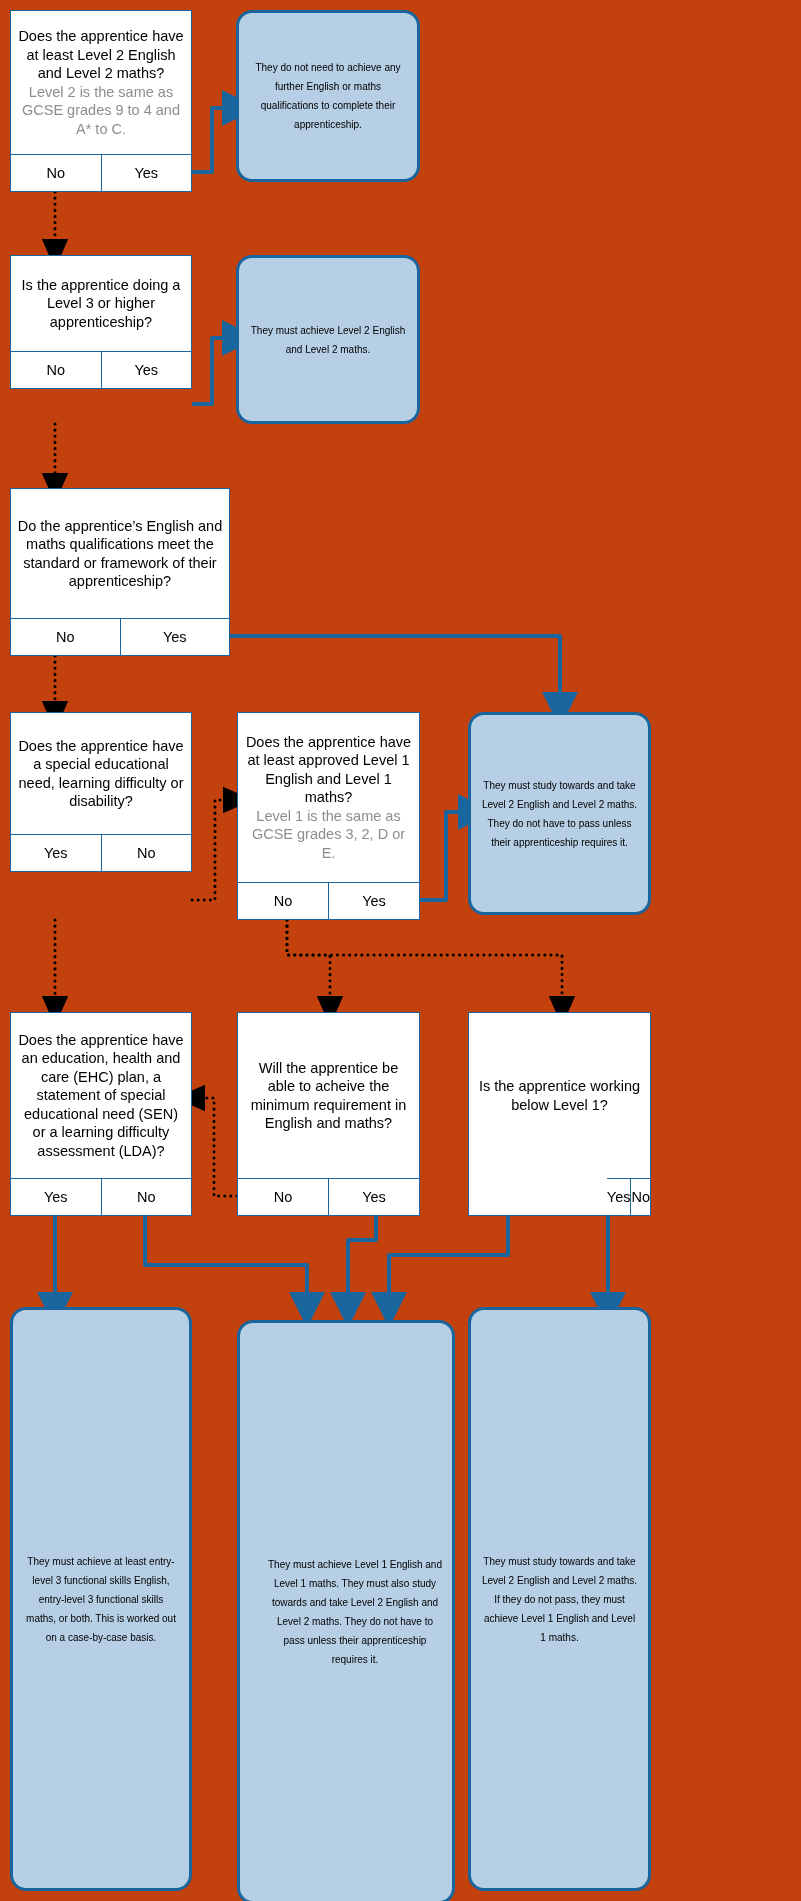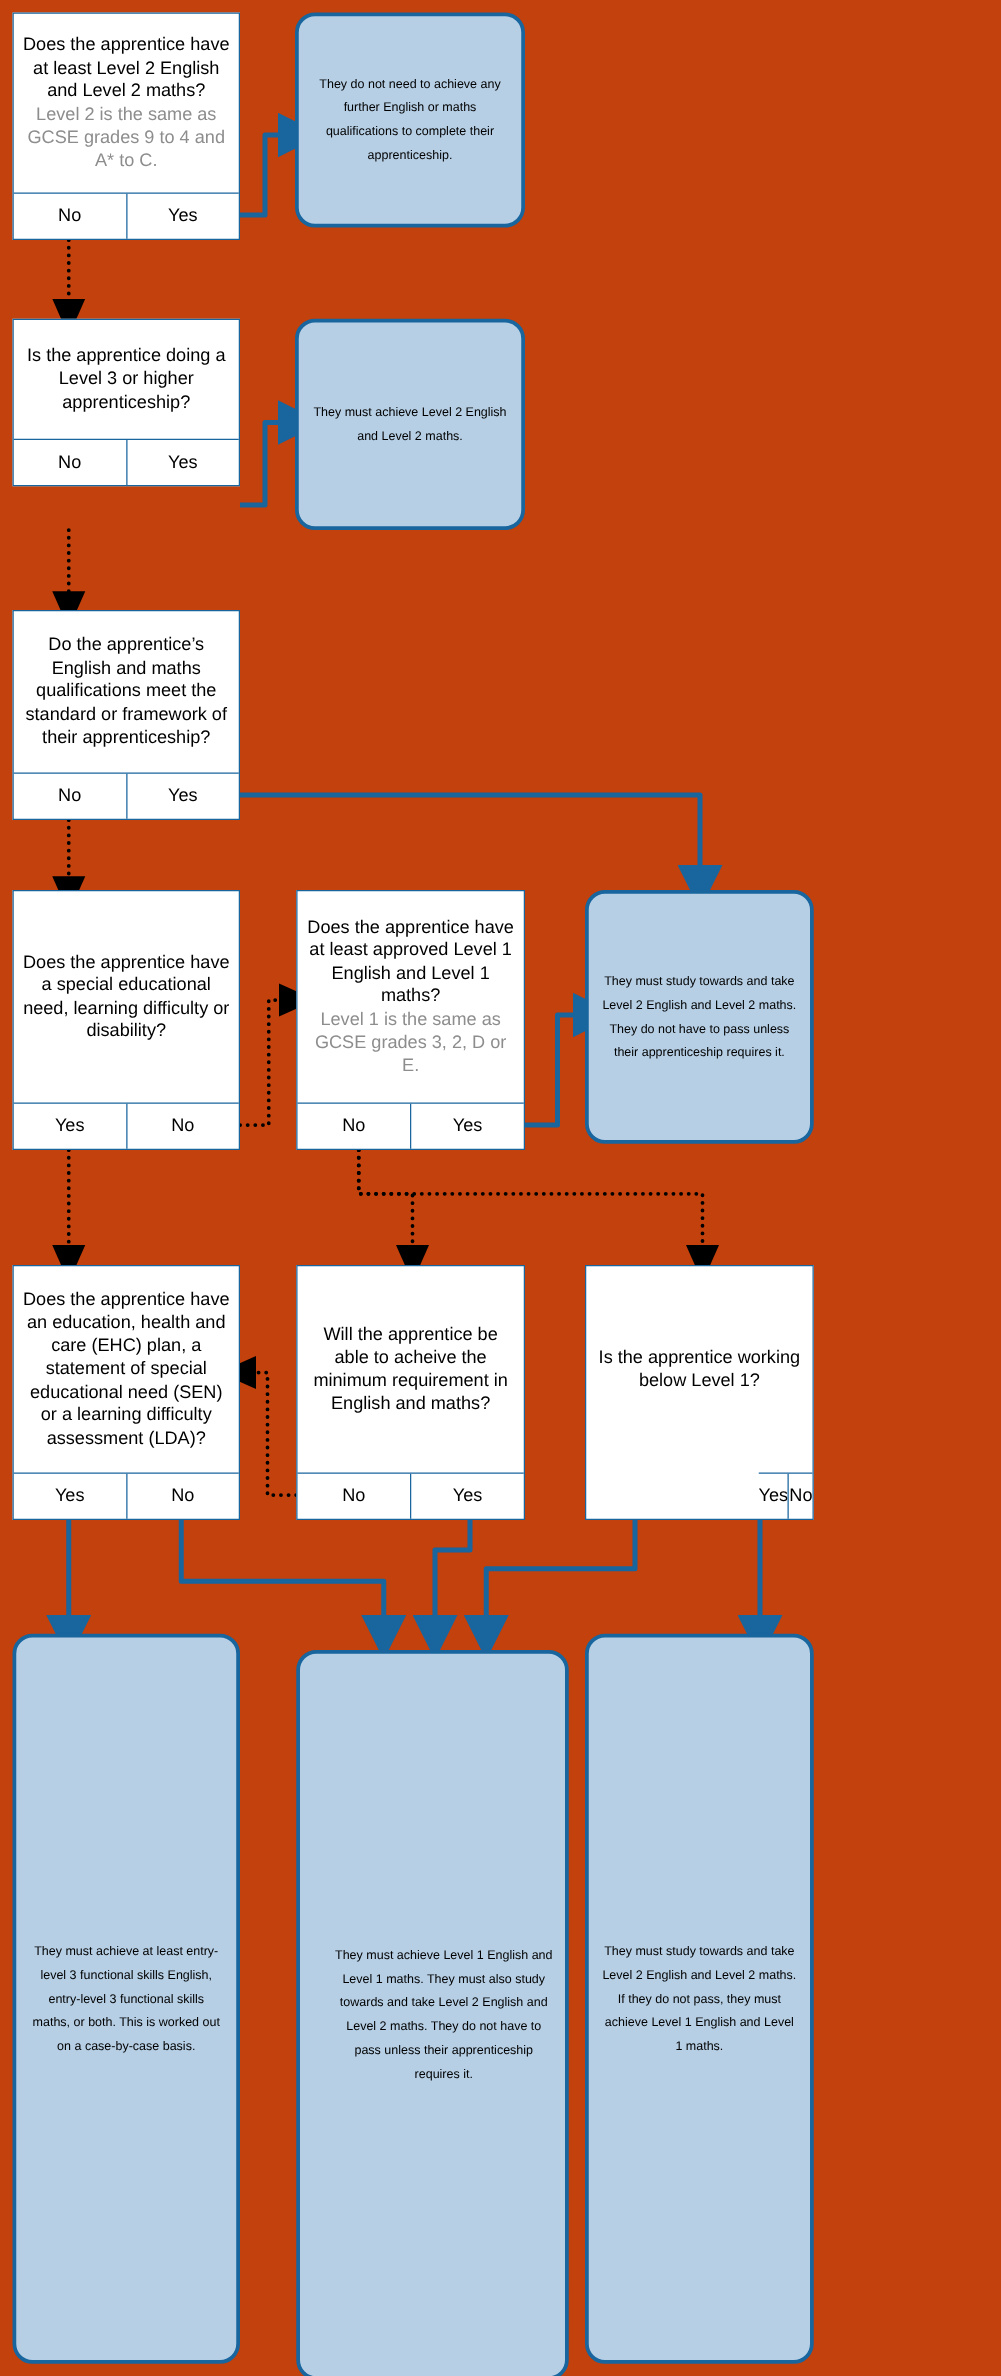--- a/index.html
+++ b/index.html
@@ -181,31 +181,31 @@
     <div class="answers">
       <div class="ans">No</div>
       <div class="ans">Yes</div>
     </div>
   </div>
 
   <div class="outcome" style="left:236px; top:255px; width:184px; height:169px;">
     <div class="otext">They must achieve Level 2 English and Level 2 maths.</div>
   </div>
 
-  <div class="node" style="left:10px; top:488px; width:182px; height:168px;">
+  <div class="node" style="left:10px; top:488px; width:220px; height:168px;">
     <div class="qbody">
       <div class="qtext">Do the apprentice’s English and maths qualifications meet the standard or framework of their apprenticeship?</div>
     </div>
     <div class="answers">
       <div class="ans">No</div>
       <div class="ans">Yes</div>
     </div>
   </div>
 
-  <div class="node" style="left:10px; top:712px; width:182px; height:208px;">
+  <div class="node" style="left:10px; top:712px; width:182px; height:160px;">
     <div class="qbody">
       <div class="qtext">Does the apprentice have a special educational need, learning difficulty or disability?</div>
     </div>
     <div class="answers">
       <div class="ans">Yes</div>
       <div class="ans">No</div>
     </div>
   </div>
 
   <div class="node" style="left:237px; top:712px; width:183px; height:208px;">

